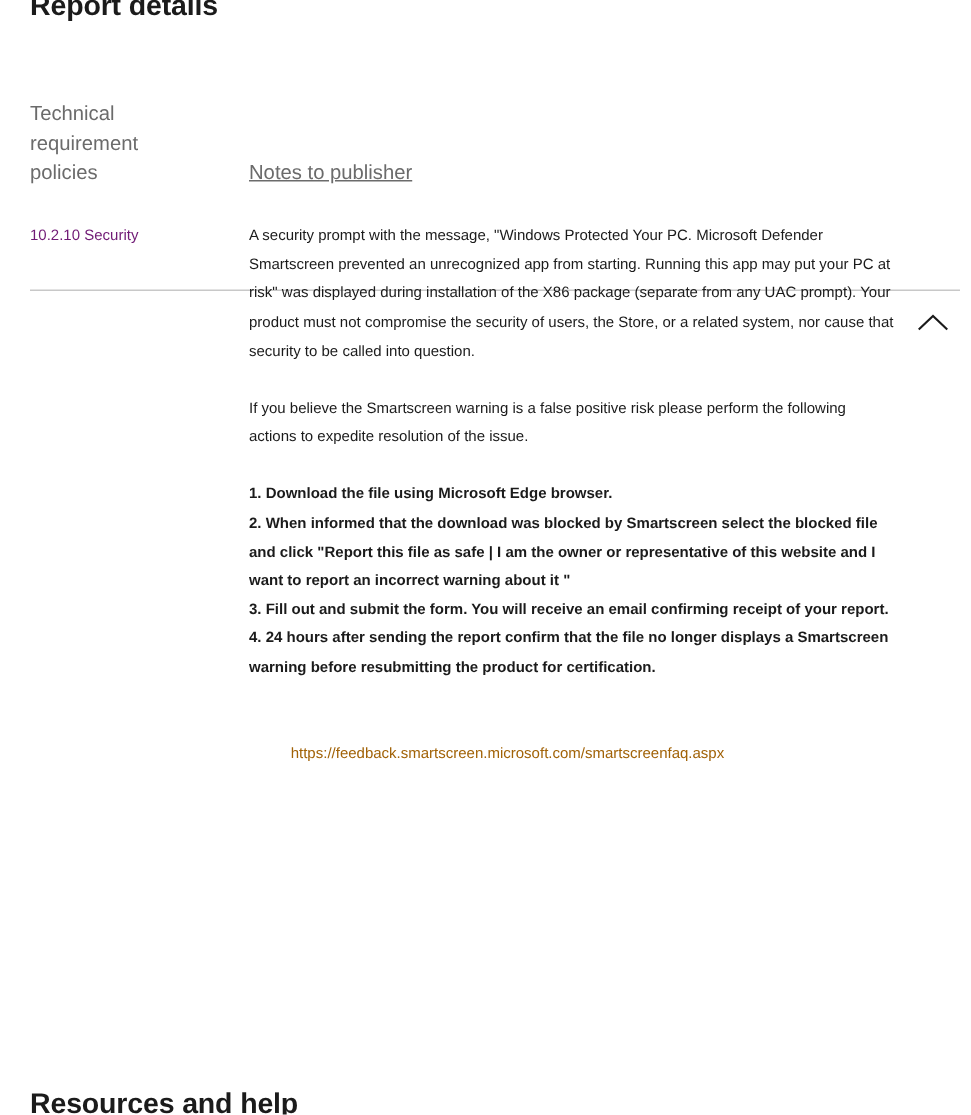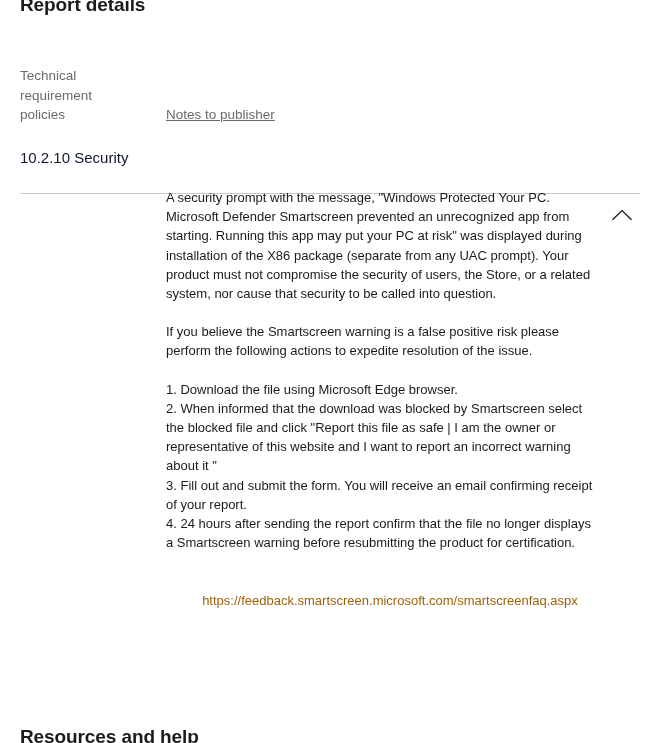--- a/index.html
+++ b/index.html
@@ -82,45 +82,45 @@
     left: 0;
     top: 86px;
     width: 647px;
   }
 
   .row-policy {
     position: absolute;
     left: 20px;
     top: 0px;
     width: 135px;
-    font-size: 15px;
+    font-size: 10px;
     line-height: 19px;
-    color: #0f172a;
+    color: #701a75;
   }
 
   .row-notes {
     position: absolute;
     left: 166px;
     top: 0px;
     width: 432px;
-    font-size: 13px;
+    font-size: 10px;
     line-height: 19.2px;
     color: #1b1b1b;
-    margin-top: 40px;
   }
 
   .row-notes p {
     margin: 0 0 19px 0;
     white-space: pre-wrap;
   }
   .row-notes p.tight {
     margin-bottom: 0;
   }
   .row-notes p.steps {
     margin-bottom: 19px;
+    font-weight: bold;
   }
   .row-notes p.gap-large {
     margin-bottom: 43px;
   }
 
   .note-link {
     color: #a16207;
     text-decoration: none;
     word-break: break-all;
   }

